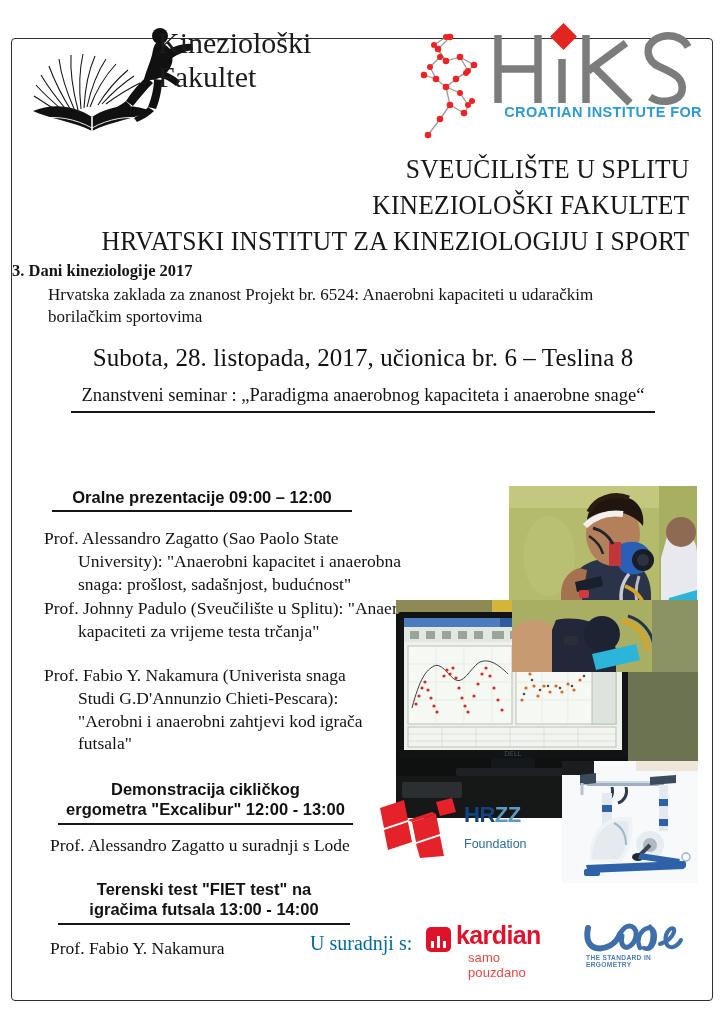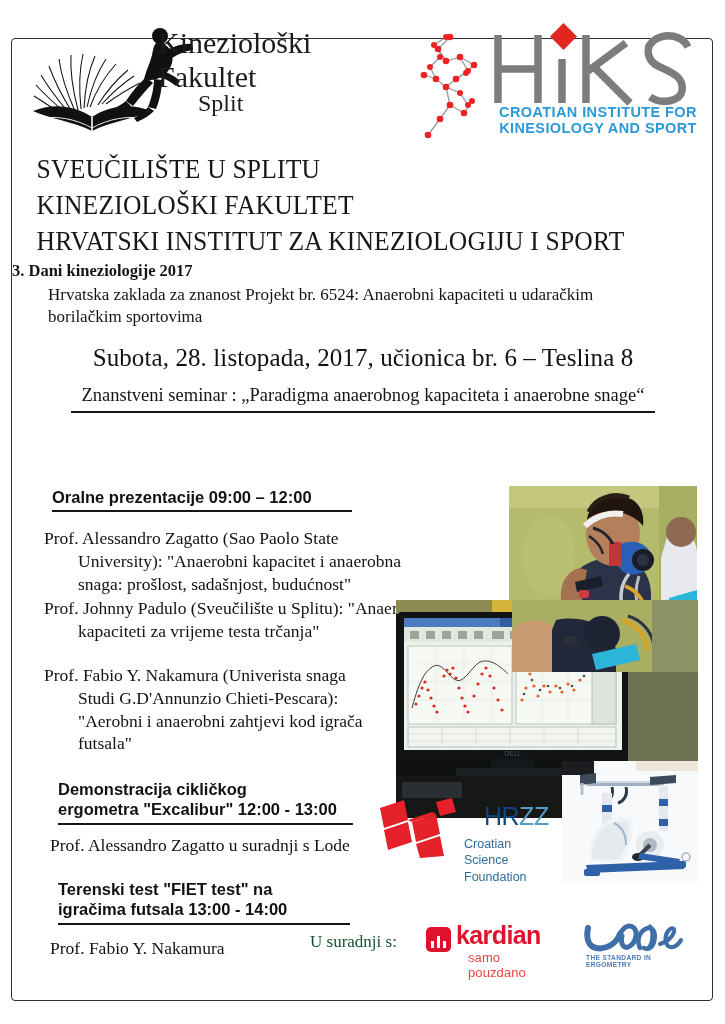--- a/index.html
+++ b/index.html
@@ -71,27 +71,27 @@
   }
   .hiks-sub {
     position: absolute; left: 82px; top: 83px;
     width: 208px;
     font-family: "Liberation Sans", sans-serif;
     font-weight: bold;
     font-size: 14.5px;
     line-height: 1.12;
     color: #2b9ad6;
     letter-spacing: 0.4px;
-    text-align: center;
+    text-align: right;
   }
 
   
   .title-block {
     position: absolute; left: 0; top: 112px; width: 702px;
-    text-align: left;
+    text-align: right;
   }
   .title-line {
     font-family: "Liberation Serif", serif;
     font-weight: 400;
     font-size: 27.5px;
     letter-spacing: 0.2px;
     line-height: 1.30;
     color: #17171b;
     transform: scaleX(0.93);
   }
@@ -127,20 +127,21 @@
   }
 
   
   .schedule { position: absolute; left: 0; top: 400px; width: 702px; }
 
   .sec-head {
     font-family: "Liberation Sans", sans-serif;
     font-weight: bold; font-size: 16.5px;
     color: #111111; line-height: 1.24;
     white-space: pre-line;
+    text-align: center;
   }
   .sec-rule { height: 1.7px; background: #15151a; margin-top: 3px; }
 
   .talk {
     font-family: "Liberation Serif", serif;
     font-size: 17.5px; color: #121216; line-height: 1.30;
   }
   .talk .ind { display: block; padding-left: 34px; }
   .talk .first { display: block; padding-left: 0px; }
 
@@ -176,40 +177,39 @@
   }
 
   
   .hrzz-logo {
     position: absolute; left: 366px; top: 755px; width: 178px; height: 88px;
   }
   .hrzz-mark { position: absolute; left: 0; top: 4px; width: 78px; height: 62px; }
   .hrzz-word {
     position: absolute; left: 86px; top: 10px;
     font-family: "Liberation Sans", sans-serif;
-    font-weight: normal; font-size: 25px; letter-spacing: -0.5px;
+    font-weight: bold; font-size: 22px; letter-spacing: -0.5px;
     line-height: 1;
-    margin-left: 20px;
   }
   .hrzz-hr { color: #11447e; }
   .hrzz-zz { color: #5a9bc6; }
   .hrzz-cs {
     position: absolute; left: 86px; top: 42px;
     font-family: "Liberation Sans", sans-serif;
     font-size: 12.5px; color: #2e6d9e; line-height: 1.3;
     width: 92px;
   }
 
   .collab {
     position: absolute; left: 0; top: 885px; width: 702px; height: 70px;
   }
   .collab-label {
     position: absolute; left: 298px; top: 8px;
     font-family: "Liberation Serif", serif;
-    font-size: 17px; color: #14532d; text-align: right;
+    font-size: 20px; color: #0369a1; text-align: right;
   }
   .kardian {
     position: absolute; left: 414px; top: 0px; width: 128px; height: 46px;
   }
   .kardian-badge {
     position: absolute; left: 0; top: 3px; width: 25px; height: 25px;
     background: #e0112b; border-radius: 5px;
   }
   .kardian-bars {
     position: absolute; left: 5px; top: 9px; width: 15px; height: 12px;
@@ -285,21 +285,20 @@
           <path d="M46 54 C 40 60 32 68 26 78 L33 83 C 40 74 47 66 53 60 Z"></path>
           <path d="M26 78 C 21 82 14 86 7 88 L9 94 C 17 92 25 88 31 83 Z"></path>
           <path d="M54 56 C 54 64 52 74 48 84 L56 86 C 60 76 62 65 62 57 Z"></path>
           <path d="M48 84 C 45 88 40 92 34 95 L37 99 C 44 96 50 92 54 88 Z"></path>
         </g>
       </svg>
 
       <div class="kfs-words">
         <div class="kfs-l1">Kineziološki</div>
         <div class="kfs-l2">Fakultet</div>
-        <div class="kfs-l3">Split</div>
       </div>
     </div>
 
     <div class="hiks-logo">
       <svg class="hiks-figure" viewBox="0 0 86 118">
         <g stroke="#9a9a9a" stroke-width="1.3" fill="none">
           <path d="M34 10 L22 22 L30 34 L44 30 L52 44 L40 52 L30 60 L20 52 L8 48"></path>
           <path d="M30 34 L18 18 L30 10"></path>
           <path d="M44 30 L58 38 L50 46"></path>
           <path d="M30 60 L34 78 L24 92 L12 108"></path>
@@ -348,21 +347,20 @@
           <path d="M104 46 L140 82"></path>
 
           <path d="M198 26 C 192 14 176 12 166 18 C 154 25 156 40 170 46
                    C 186 53 194 58 192 70 C 190 80 172 84 160 76"></path>
         </g>
         <rect x="64" y="6" width="19" height="19" transform="rotate(45 73.5 15.5)" fill="#e2251f"></rect>
       </svg>
 
       <div class="hiks-sub">
         <div>CROATIAN INSTITUTE FOR</div>
-        <div>KINESIOLOGY AND SPORT</div>
       </div>
     </div>
   </div>
 
   <div class="title-block">
     <div class="title-line">SVEUČILIŠTE U SPLITU</div>
     <div class="title-line">KINEZIOLOŠKI FAKULTET</div>
     <div class="title-line">HRVATSKI INSTITUT ZA KINEZIOLOGIJU I SPORT</div>
   </div>
 
@@ -642,21 +640,20 @@
     <svg class="hrzz-mark" viewBox="0 0 78 62">
       <path d="M2 10 L26 2 L30 22 L6 30 Z" fill="#e52229"></path>
       <path d="M34 24 L58 16 L62 36 L38 44 Z" fill="#e52229"></path>
       <path d="M30 22 L54 14 L58 16 L34 24 Z" fill="#e52229"></path>
       <path d="M6 32 L30 24 L34 44 L10 52 Z" fill="#e52229"></path>
       <path d="M38 46 L62 38 L66 58 L42 60 Z" fill="#e52229"></path>
       <path d="M58 4 L74 0 L78 14 L62 18 Z" fill="#e52229"></path>
     </svg>
     <div class="hrzz-word"><span class="hrzz-hr">HR</span><span class="hrzz-zz">ZZ</span></div>
     <div class="hrzz-cs">
-      <div>Croatian Science</div>
       <div>Foundation</div>
     </div>
   </div>
 
   <div class="collab">
     <div class="collab-label">U suradnji s:</div>
 
     <div class="kardian">
       <div class="kardian-badge">
         <div class="kardian-bars">

